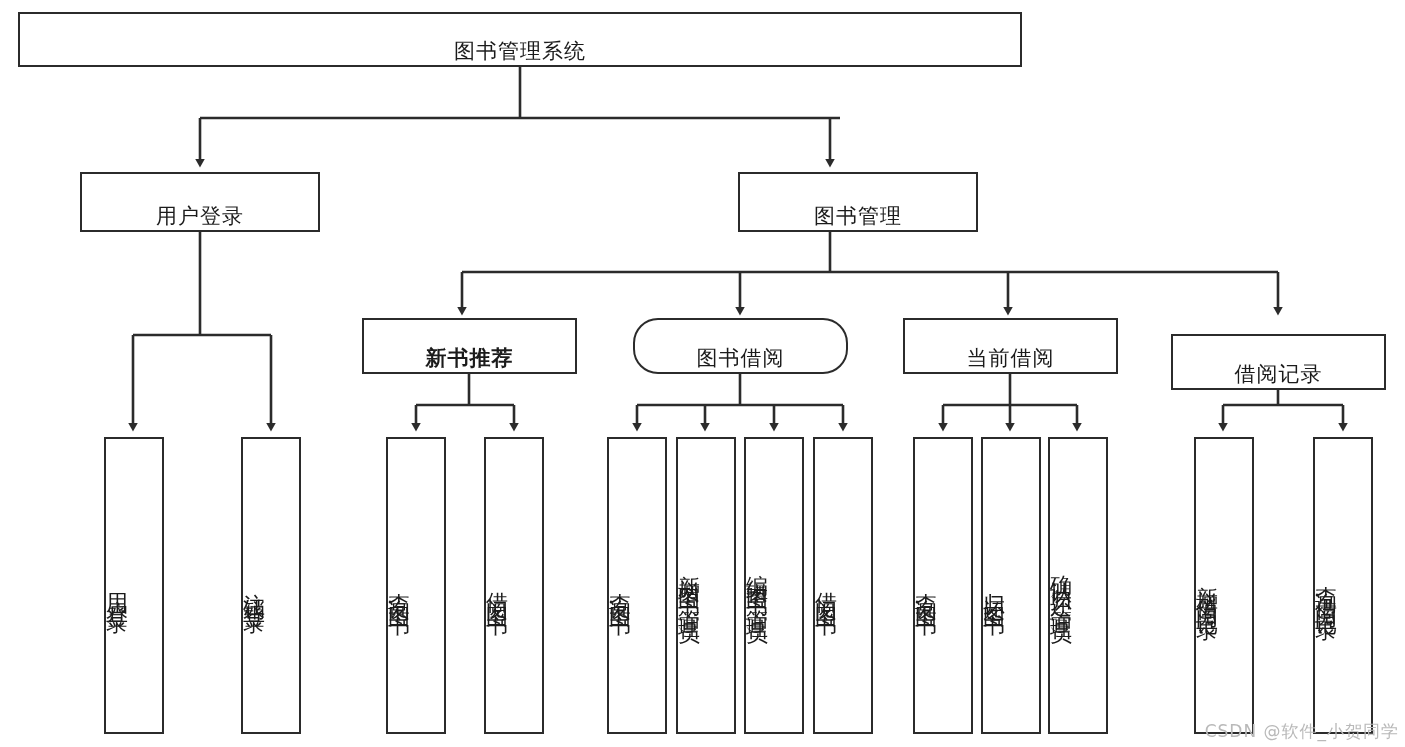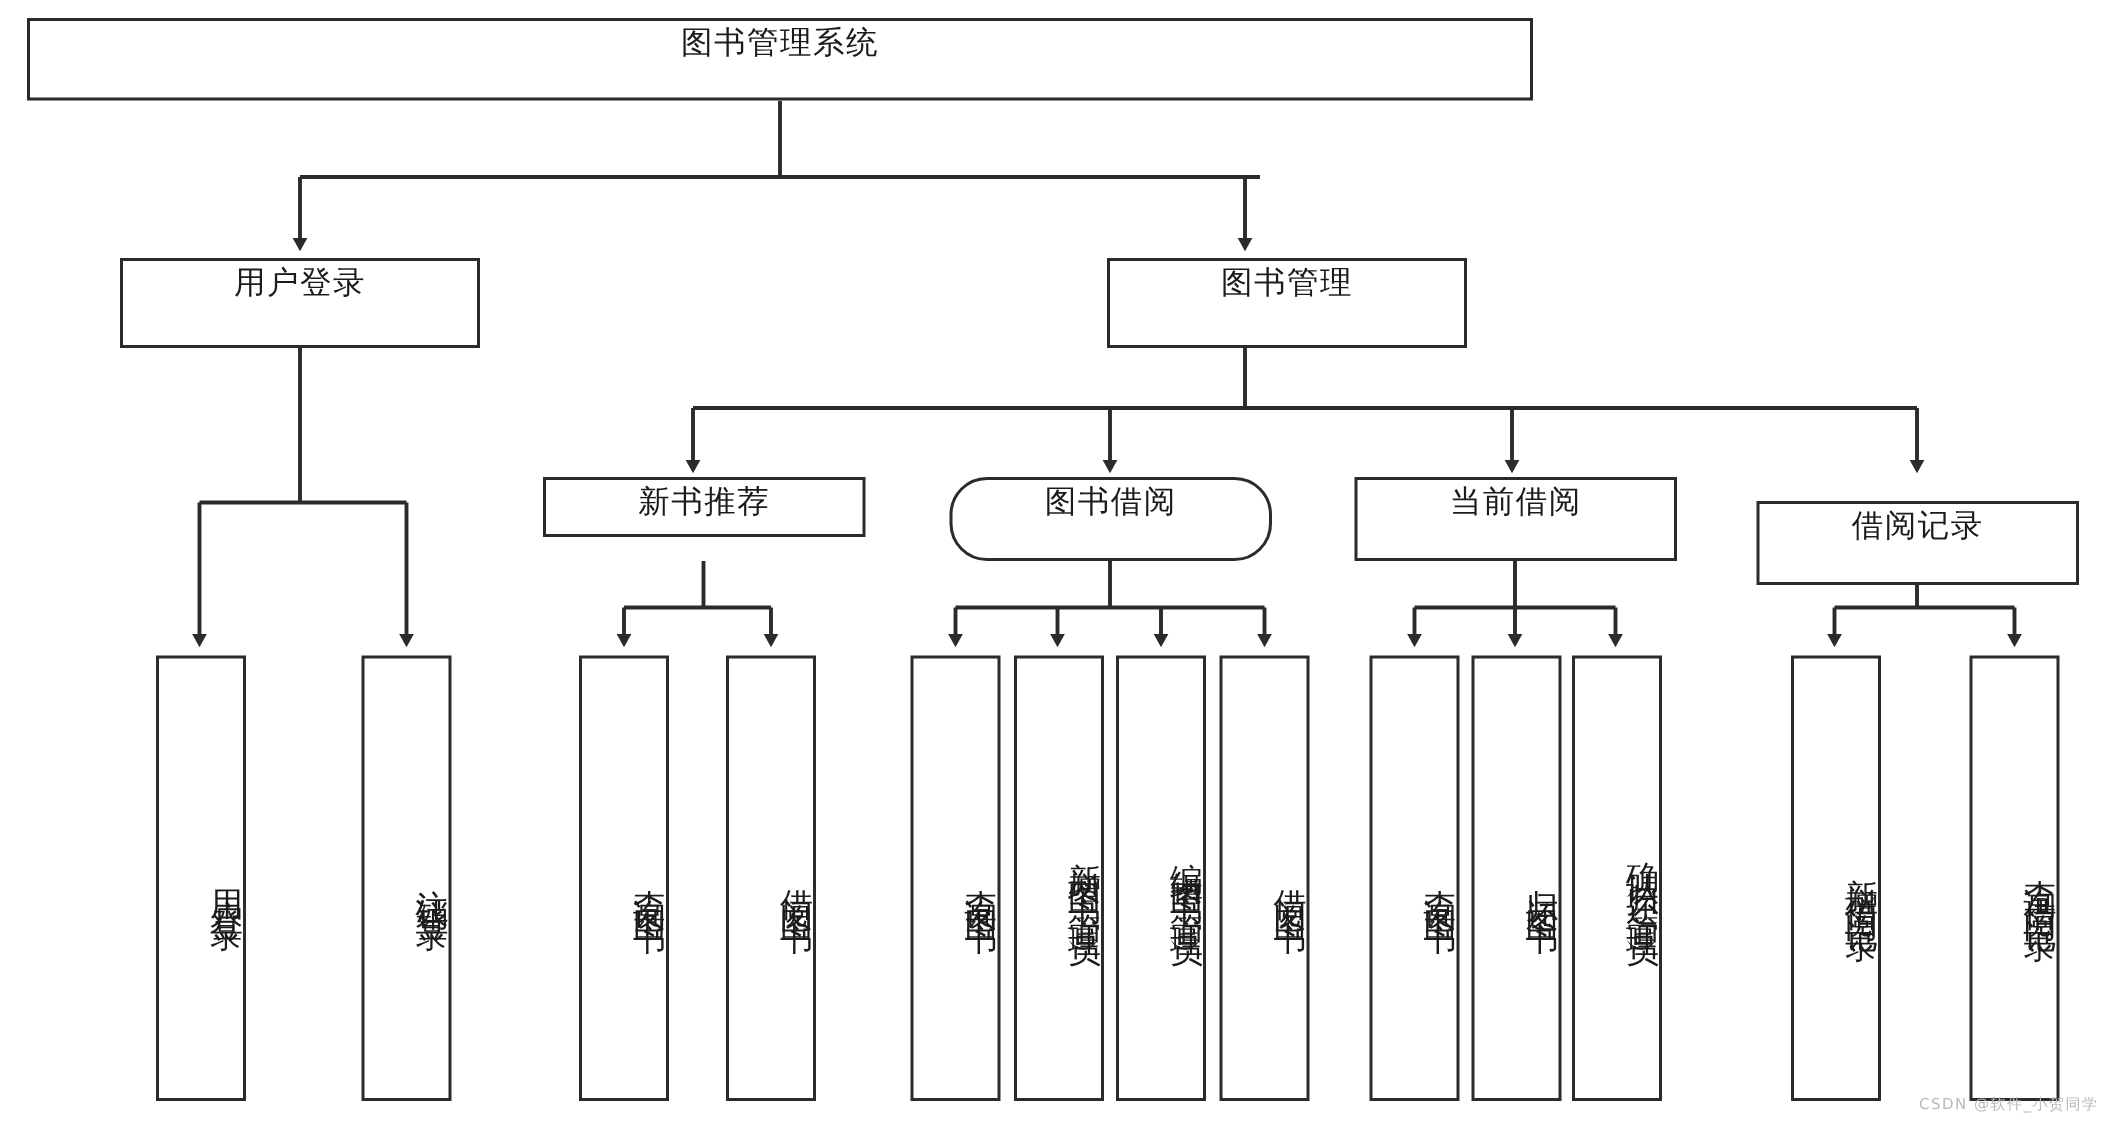--- a/index.html
+++ b/index.html
@@ -1,28 +1,28 @@
 <!DOCTYPE html>
 <html><head>
 <meta charset="utf-8">
 <style>
   html,body{margin:0;padding:0;background:#ffffff;}
   body{width:1405px;height:747px;overflow:hidden;
        font-family:"DejaVu Sans","Liberation Sans",sans-serif;}
   #stage{position:relative;width:1405px;height:747px;background:#fff;}
   svg#wires{position:absolute;left:0;top:0;width:1405px;height:747px;}
   .node{position:absolute;box-sizing:border-box;background:#ffffff;
-        border:2px solid #2b2b2b;display:flex;align-items:flex-start;
+        border:2px solid #2b2b2b;display:flex;align-items:flex-end;
         justify-content:center;color:#1b1b1b;}
   .node.h{font-size:21px;letter-spacing:1px;}
   .node.v{writing-mode:vertical-rl;text-orientation:upright;
           font-size:22px;letter-spacing:7px;padding-top:6px;line-height:1.05;}
   .node.v span{writing-mode:vertical-rl;text-orientation:upright;
                display:block;text-align:center;}
-  #watermark{position:absolute;right:6px;bottom:4px;font-size:10px;
+  #watermark{position:absolute;right:6px;bottom:4px;font-size:17px;
              color:#b9b9b9;letter-spacing:1px;white-space:nowrap;}
 </style>
 </head>
 <body>
 
 <div id="stage">
 
   <svg id="wires" viewBox="0 0 1405 747" xmlns="http://www.w3.org/2000/svg">
     <defs>
       <marker id="ah" markerWidth="12" markerHeight="12" refX="1.5" refY="5" orient="auto" markerUnits="userSpaceOnUse">
@@ -77,21 +77,21 @@
     <span>图书管理系统</span>
   </div>
 
   <div class="node h" style="left:80px;top:172px;width:240px;height:60px;">
     <span>用户登录</span>
   </div>
   <div class="node h" style="left:738px;top:172px;width:240px;height:60px;">
     <span>图书管理</span>
   </div>
 
-  <div class="node h" style="left:362px;top:318px;width:215px;height:40px;">
+  <div class="node h" style="left:362px;top:318px;width:215px;height:56px;font-weight:bold;">
     <span>新书推荐</span>
   </div>
   <div class="node h" style="left:633px;top:318px;width:215px;height:56px;border-radius:25px;">
     <span>图书借阅</span>
   </div>
   <div class="node h" style="left:903px;top:318px;width:215px;height:56px;">
     <span>当前借阅</span>
   </div>
   <div class="node h" style="left:1171px;top:318px;width:215px;height:56px;margin-top:16px;">
     <span>借阅记录</span>

